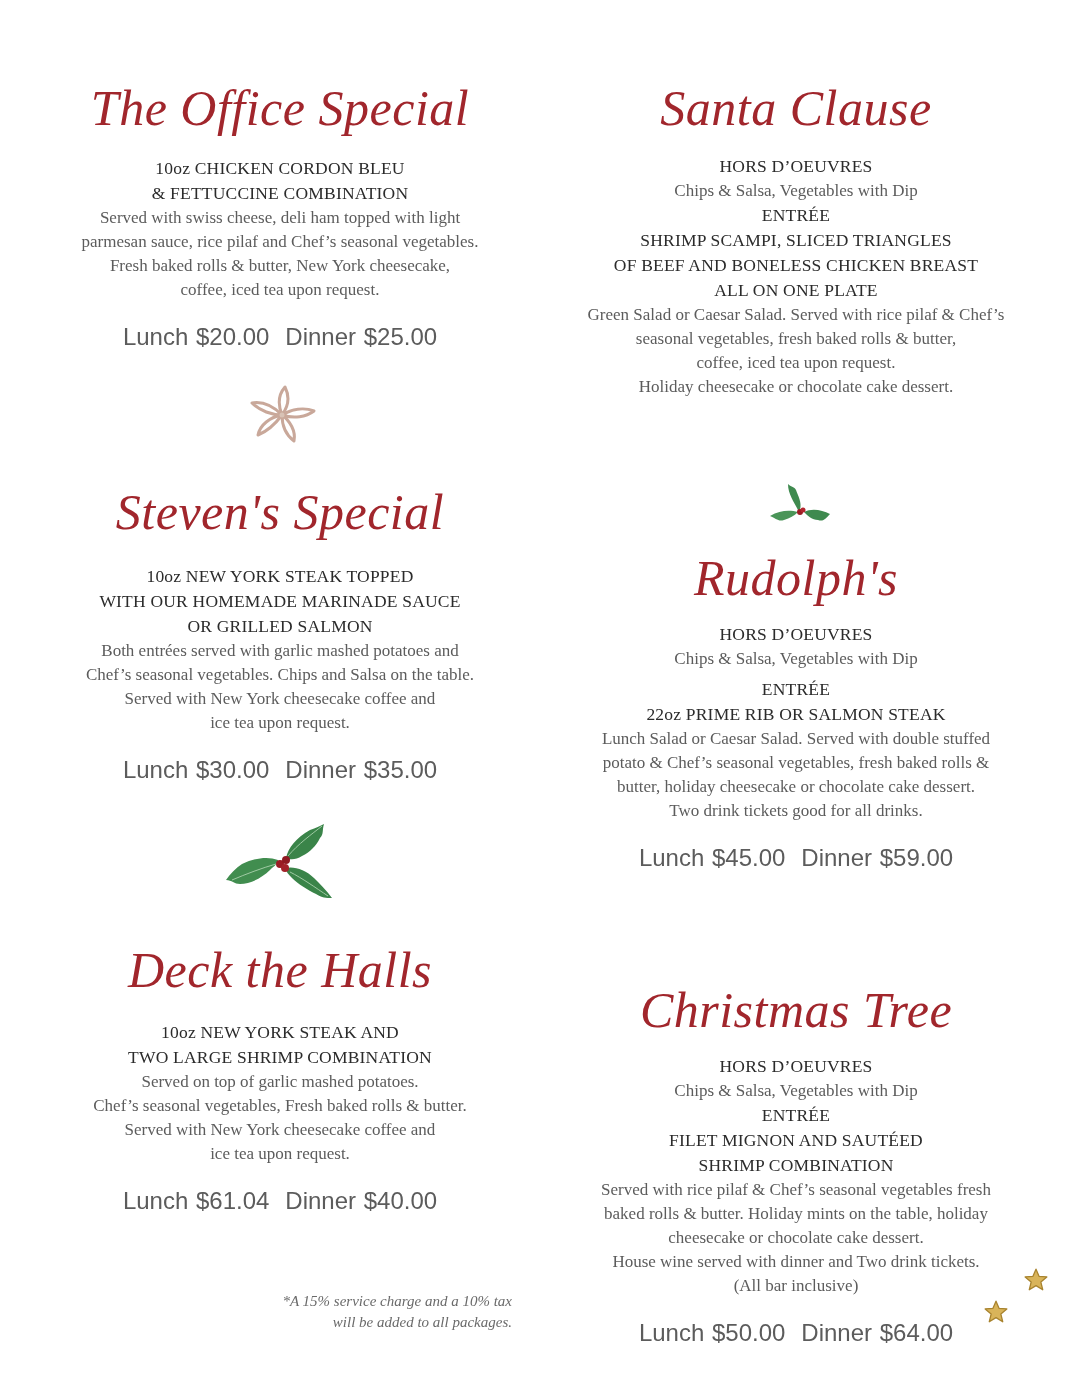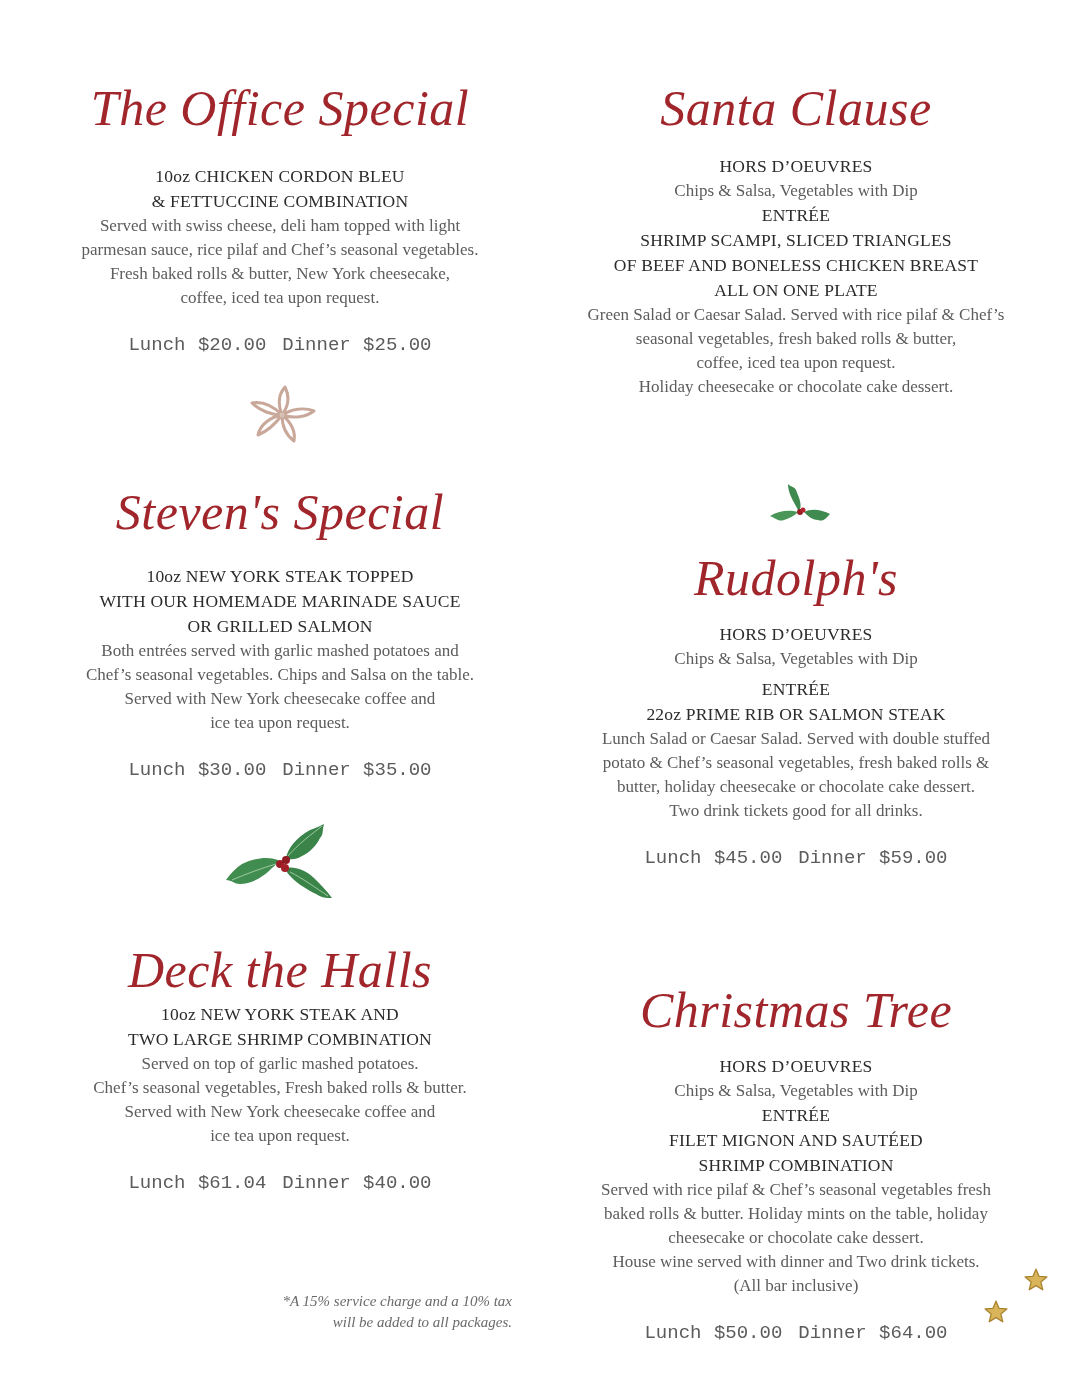--- a/index.html
+++ b/index.html
@@ -6,37 +6,37 @@
   body { width: 1080px; height: 1389px; position: relative; overflow: hidden;
          font-family: "DejaVu Serif", "Liberation Serif", serif; }
   .pkg { position: absolute; text-align: center; }
   .title { font-family: "Liberation Serif", "DejaVu Serif", serif; font-style: italic;
            color: #a1262c; font-size: 50px; line-height: 60px; letter-spacing: 0.5px;
            margin: 0; font-weight: normal; }
   .head { color: #2b2b2b; font-size: 17.5px; line-height: 25px; letter-spacing: 0.2px;
           font-family: "Liberation Serif", "DejaVu Serif", serif; }
   .desc { color: #5c5c5c; font-size: 17px; line-height: 24px;
           font-family: "Liberation Serif", "DejaVu Serif", serif; }
-  .price { color: #5c5c5c; font-size: 19px; line-height: 26px; word-spacing: 1px;
-           font-family: Liberation Mono, monospace; }
+  .price { color: #5c5c5c; font-size: 24px; line-height: 26px; word-spacing: 1px;
+           font-family: Liberation Sans, sans-serif; }
   .price span + span { margin-left: 16px; }
   .gap6 { margin-top: 6px; }
   .gap22 { margin-top: 22px; }
   .deco { position: absolute; }
   .note { position: absolute; right: 568px; top: 1291px; text-align: right;
           color: #6a6a6a; font-style: italic; font-size: 15px; line-height: 21px;
           font-family: "Liberation Serif", "DejaVu Serif", serif; }
   .line { display: block; }
 </style>
 </head>
 <body>
 
 <section class="pkg" style="left:40px; width:480px; top:78px;">
   <h2 class="title">The Office Special</h2>
-  <div class="head" style="margin-top:26px;">
+  <div class="head" style="margin-top:18px;">
     <span class="line">10oz CHICKEN CORDON BLEU</span>
     <span class="line">&amp; FETTUCCINE COMBINATION</span>
   </div>
   <div class="desc">
     <span class="line">Served with swiss cheese, deli ham topped with light</span>
     <span class="line">parmesan sauce, rice pilaf and Chef’s seasonal vegetables.</span>
     <span class="line">Fresh baked rolls &amp; butter, New York cheesecake,</span>
     <span class="line">coffee, iced tea upon request.</span>
   </div>
   <div class="price gap22">
@@ -125,21 +125,21 @@
     <span class="line">butter, holiday cheesecake or chocolate cake dessert.</span>
     <span class="line">Two drink tickets good for all drinks.</span>
   </div>
   <div class="price gap22">
     <span>Lunch $45.00</span><span>Dinner $59.00</span>
   </div>
 </section>
 
 <section class="pkg" style="left:40px; width:480px; top:940px;">
   <h2 class="title">Deck the Halls</h2>
-  <div class="head" style="margin-top:2px;">
+  <div class="head" style="margin-top:20px;">
     <span class="line">10oz NEW YORK STEAK AND</span>
     <span class="line">TWO LARGE SHRIMP COMBINATION</span>
   </div>
   <div class="desc">
     <span class="line">Served on top of garlic mashed potatoes.</span>
     <span class="line">Chef’s seasonal vegetables, Fresh baked rolls &amp; butter.</span>
     <span class="line">Served with New York cheesecake coffee and</span>
     <span class="line">ice tea upon request.</span>
   </div>
   <div class="price gap22">

